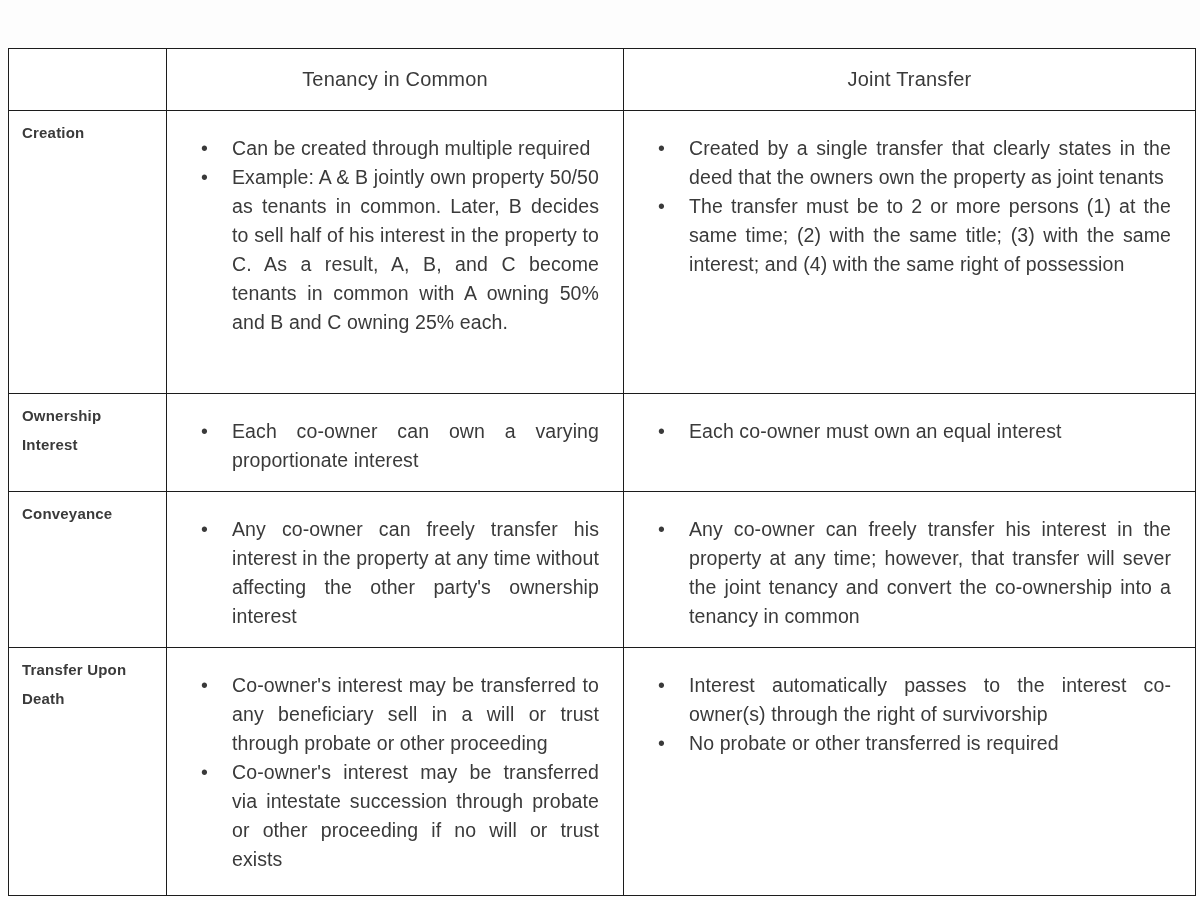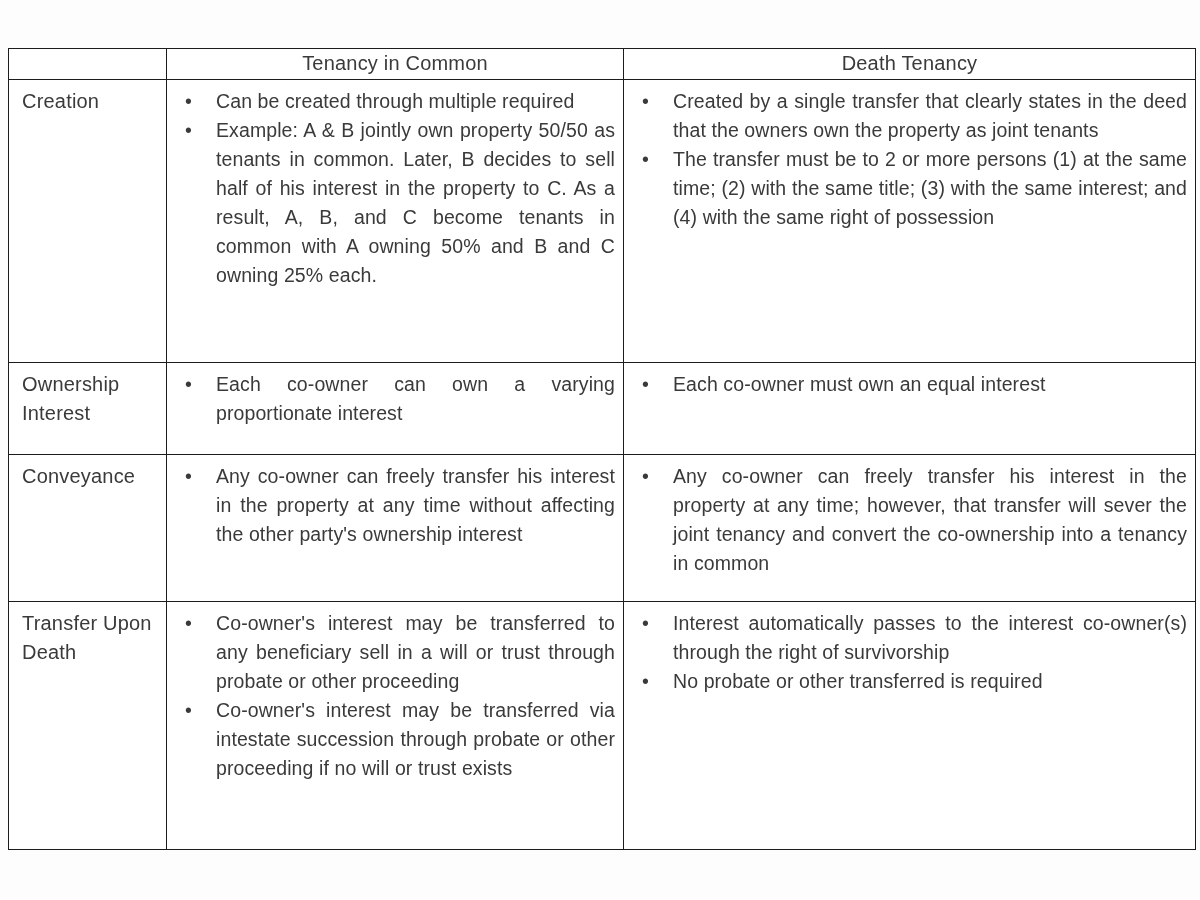--- a/index.html
+++ b/index.html
@@ -25,41 +25,42 @@
     border-collapse: collapse;
     table-layout: fixed;
     background: #ffffff;
   }
   col.c-label { width: 158px; }
   col.c-tic   { width: 457px; }
   col.c-jt    { width: 572px; }
   td, th {
     border: 1.5px solid #1c1c1c;
     vertical-align: top;
-    padding: 0;
+    padding: 16px;
     overflow: hidden;
   }
   th.head-cell {
     font-weight: normal;
     font-size: 20px;
     line-height: 28px;
     text-align: center;
     height: 29px;
     letter-spacing: 0.2px;
   }
   tr.r-header   { height: 31px; }
   tr.r-creation { height: 283px; }
   tr.r-ownership{ height: 92px; }
   tr.r-conveyance{ height: 147px; margin-top: 19px; }
   tr.r-death    { height: 248px; margin-left: 23px; }
   .label-cell {
     padding: 7px 8px 0 13px;
-    font-size: 20px;
+    font-size: 15px;
     line-height: 29px;
     letter-spacing: 0.2px;
+    font-weight: bold;
   }
   .bullets {
     padding: 7px 0 0 0;
   }
   .bullet {
     display: flex;
     font-size: 19.5px;
     line-height: 29px;
     letter-spacing: 0.1px;
   }
@@ -82,21 +83,21 @@
     <colgroup>
       <col class="c-label">
       <col class="c-tic">
       <col class="c-jt">
     </colgroup>
 
     <tbody>
         <tr class="r-header">
       <th class="head-cell"></th>
       <th class="head-cell">Tenancy in Common</th>
-      <th class="head-cell">Death Tenancy</th>
+      <th class="head-cell">Joint Transfer</th>
     </tr>
 
     <tr class="r-creation">
       <td class="label-cell">Creation</td>
       <td>
         <div class="bullets">
           <div class="bullet">
             <span class="dot">•</span>
             <span class="txt">Can be created through multiple required</span>
           </div>

